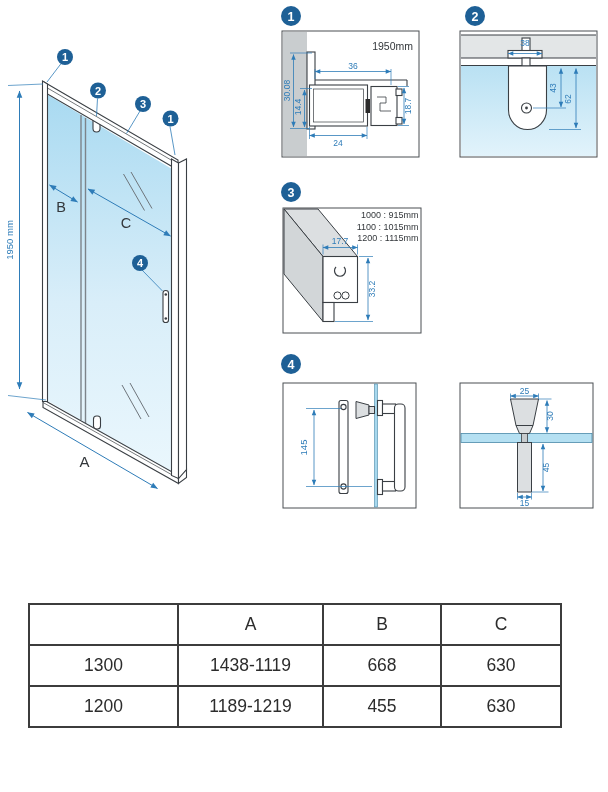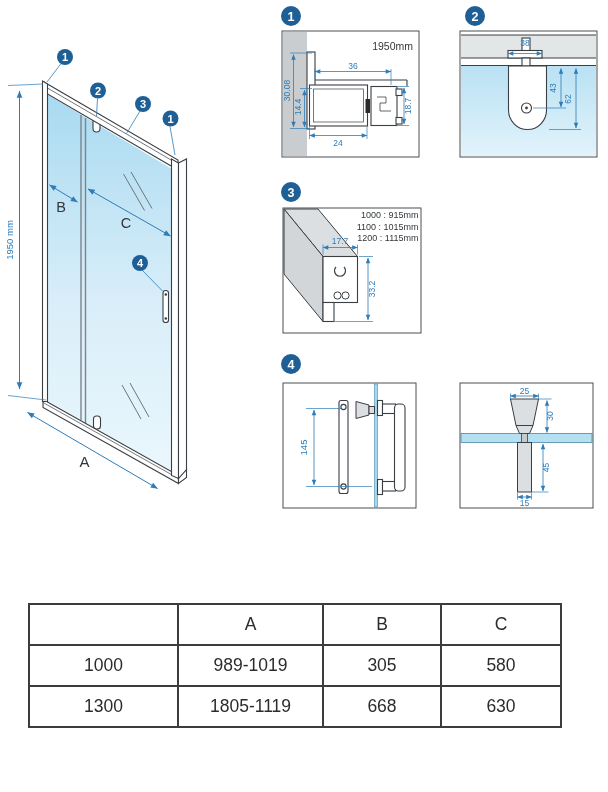--- a/index.html
+++ b/index.html
@@ -304,27 +304,27 @@
         <col style="width:120px">
   </colgroup>
   <tbody>
         <tr>
     <td></td>
     <td>A</td>
     <td>B</td>
     <td>C</td>
   </tr>
   <tr>
-    <td>1000</td>
-    <td>989-1019</td>
-    <td>305</td>
-    <td>580</td>
+    <td>1300</td>
+    <td>1438-1119</td>
+    <td>668</td>
+    <td>630</td>
   </tr>
   <tr>
-    <td>1300</td>
-    <td>1805-1119</td>
-    <td>668</td>
+    <td>1200</td>
+    <td>1189-1219</td>
+    <td>455</td>
     <td>630</td>
   </tr>
 </tbody>
     </table>
 
 </div>
 
 </body></html>

